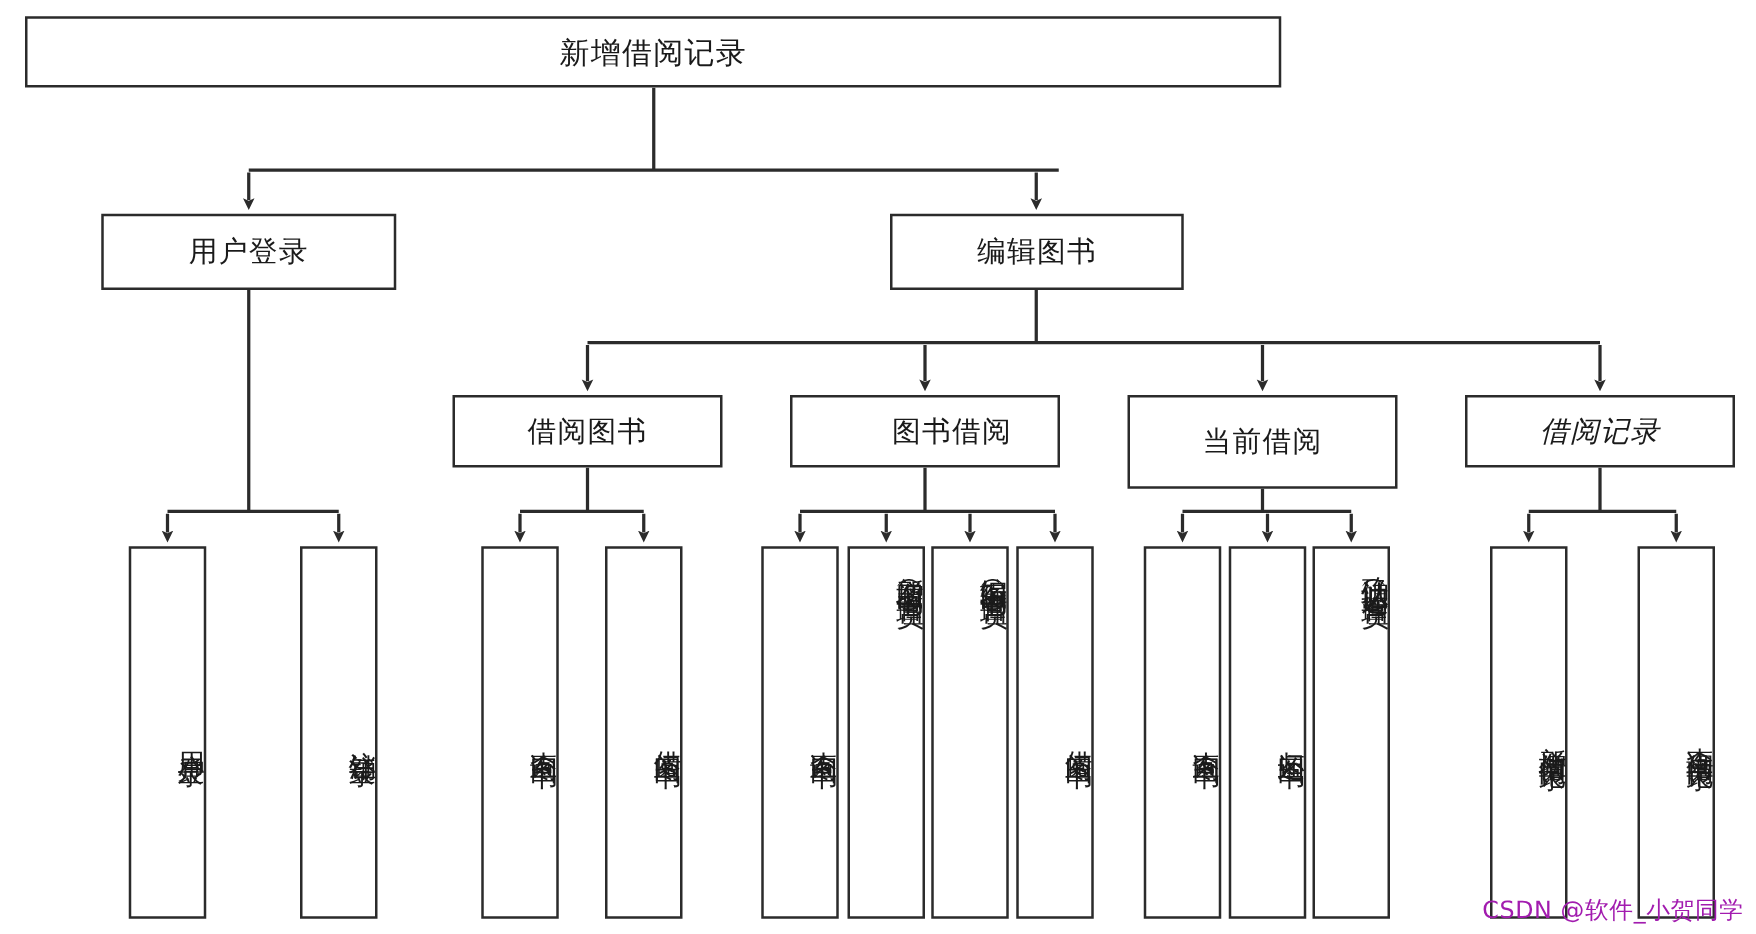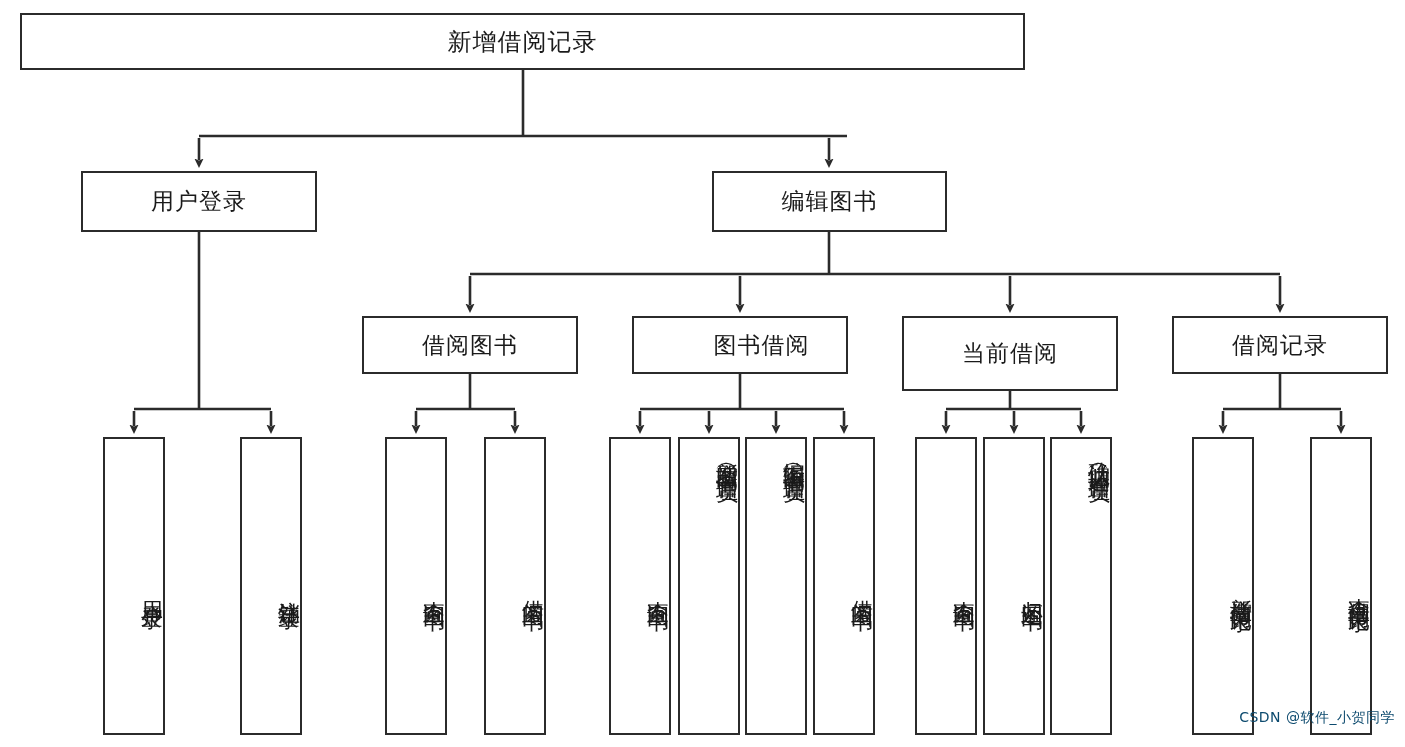--- a/index.html
+++ b/index.html
@@ -57,23 +57,23 @@
   }
   .node.vert .vtext {
     display: block;
   }
   #root-node {
     font-size: 24px;
   }
   .watermark {
     position: absolute;
     right: 10px;
-    bottom: 20px;
-    font-size: 14px;
-    color: #0c4a6e;
+    bottom: 6px;
+    font-size: 19px;
+    color: #a21caf;
     letter-spacing: 0.5px;
     white-space: nowrap;
     font-family: "DejaVu Sans", "Liberation Sans", sans-serif;
   }
 </style>
 </head>
 <body>
 
 <div id="canvas">
 
@@ -140,21 +140,21 @@
 
   <div class="node horiz" style="left:362px; top:316px; width:216px; height:58px;">
     <span>借阅图书</span>
   </div>
   <div class="node horiz" style="left:632px; top:316px; width:216px; height:58px;padding-left:43px;">
     <span>图书借阅</span>
   </div>
   <div class="node horiz" style="left:902px; top:316px; width:216px; height:75px;">
     <span>当前借阅</span>
   </div>
-  <div class="node horiz" style="left:1172px; top:316px; width:216px; height:58px;">
+  <div class="node horiz" style="left:1172px; top:316px; width:216px; height:58px;font-style:italic;">
     <span>借阅记录</span>
   </div>
 
   <div class="node vert" style="left:103px; top:437px; width:62px; height:298px;">
     <span class="vtext">用户登录</span>
   </div>
   <div class="node vert" style="left:240px; top:437px; width:62px; height:298px;">
     <span class="vtext">注销登录</span>
   </div>
 

